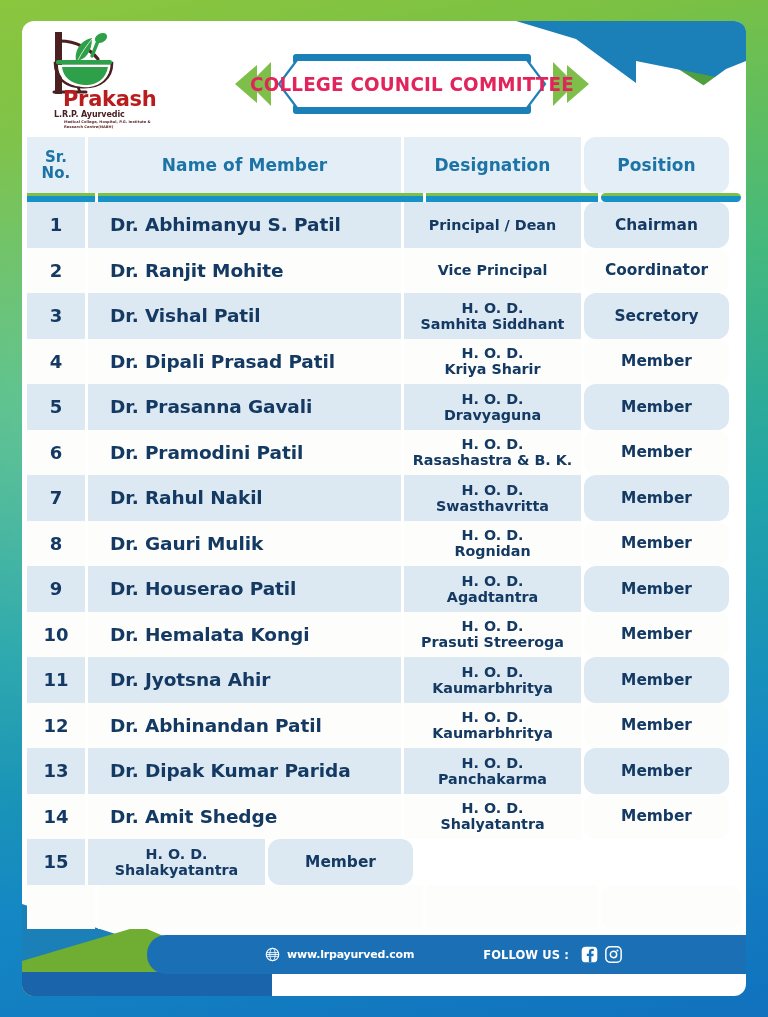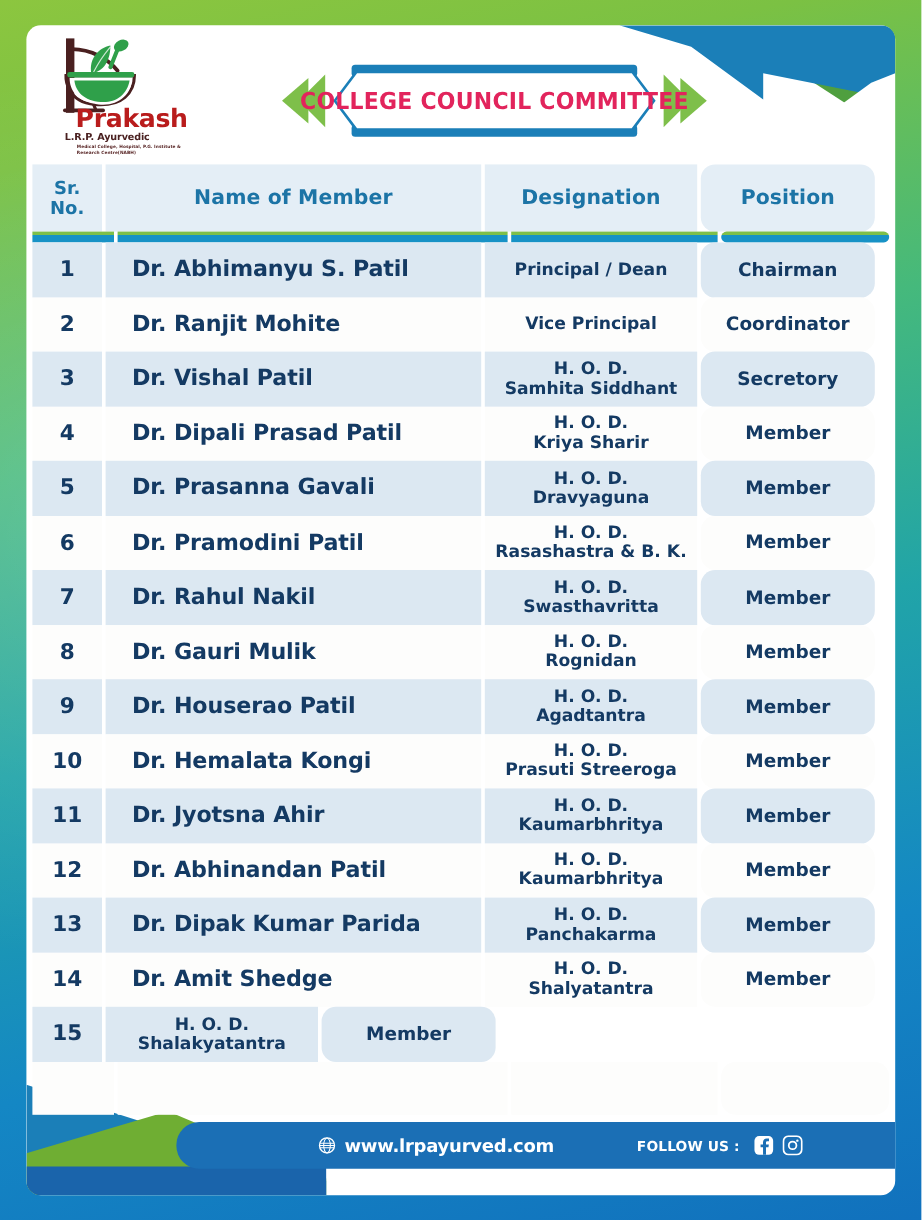--- a/index.html
+++ b/index.html
@@ -115,21 +115,21 @@
 
   
   .footer{
     position:absolute;left:125px;bottom:22px;width:599px;height:39px;
     background:#1b6fb5;border-radius:19px 0 0 19px;
     display:flex;align-items:center;padding-left:118px;box-sizing:border-box;
     gap:7px;
   }
   .footer .globe{width:15px;height:15px;display:block;flex:0 0 auto;}
   .footer .url{
-    font-family:"DejaVu Sans", sans-serif;font-size:15px;font-weight:700;
+    font-family:"DejaVu Sans", sans-serif;font-size:11px;font-weight:700;
     color:#ffffff;letter-spacing:-.2px;margin-right:14px;
   }
   .footer .follow{
     font-family:"DejaVu Sans", sans-serif;font-size:11.5px;font-weight:700;
     color:#ffffff;letter-spacing:.1px;margin-right:5px;margin-left:48px;
   }
   .soc{width:17px;height:17px;display:block;flex:0 0 auto;}
 </style>
 </head>
 <body>

